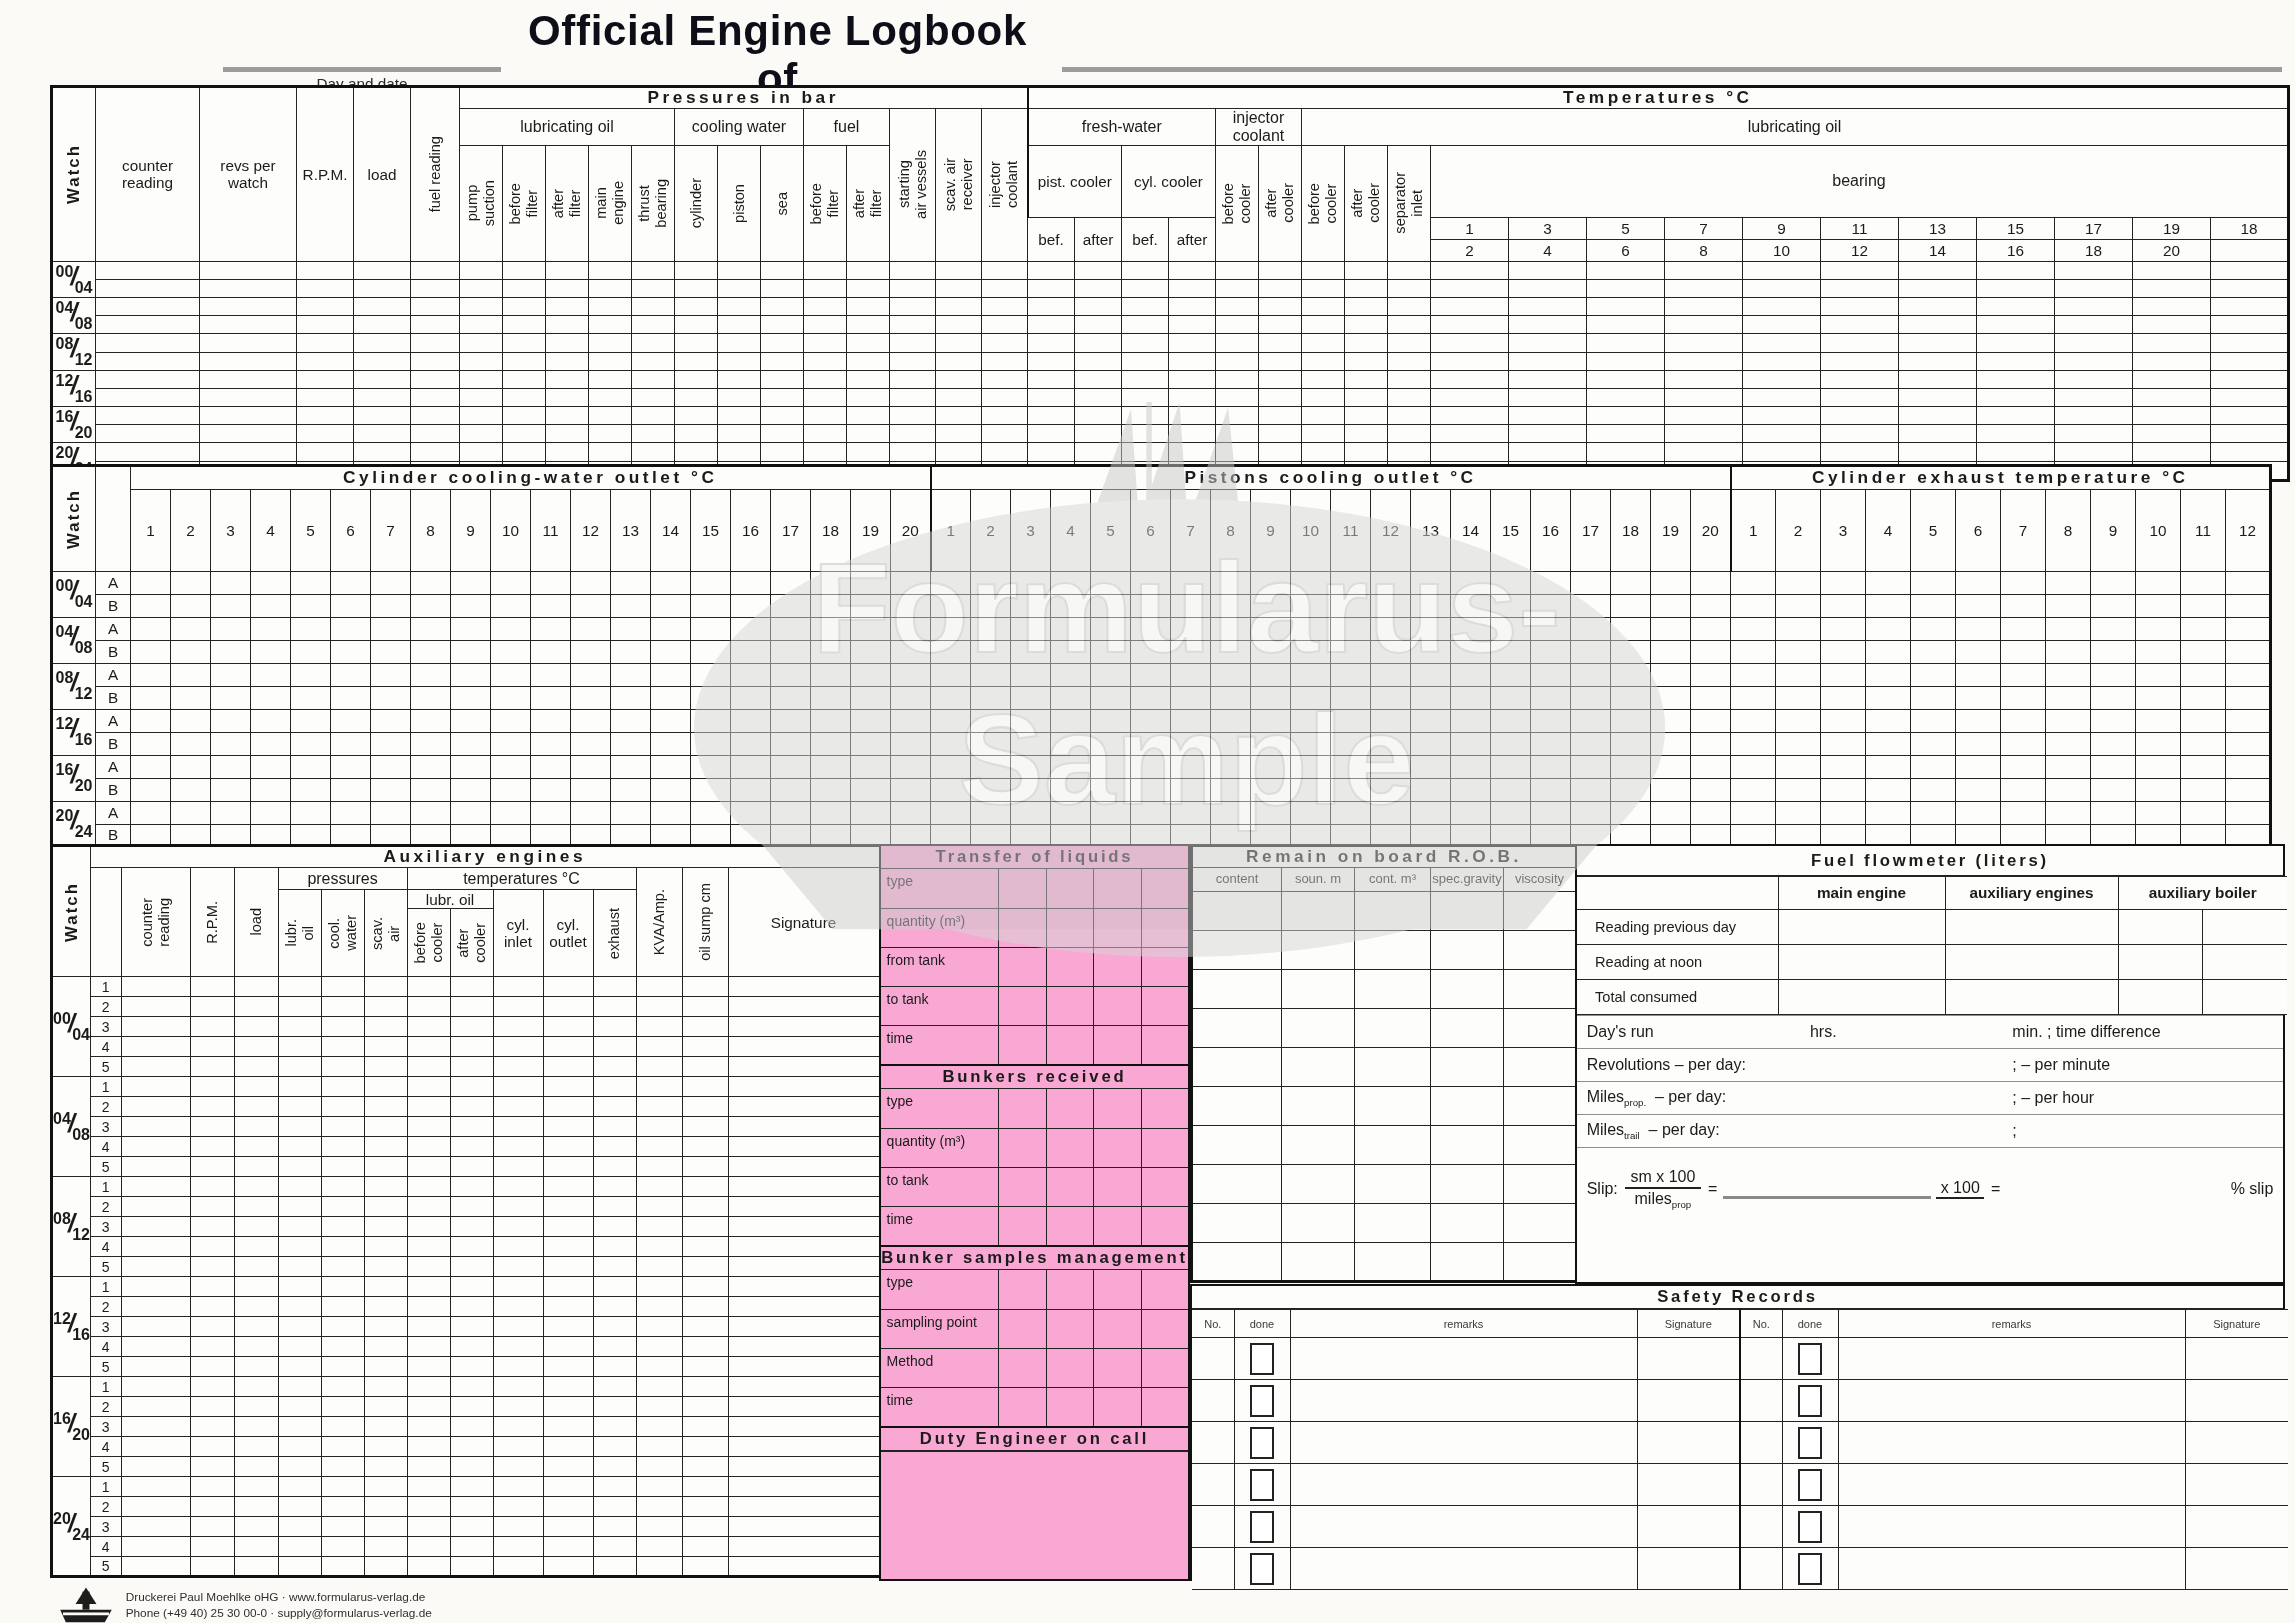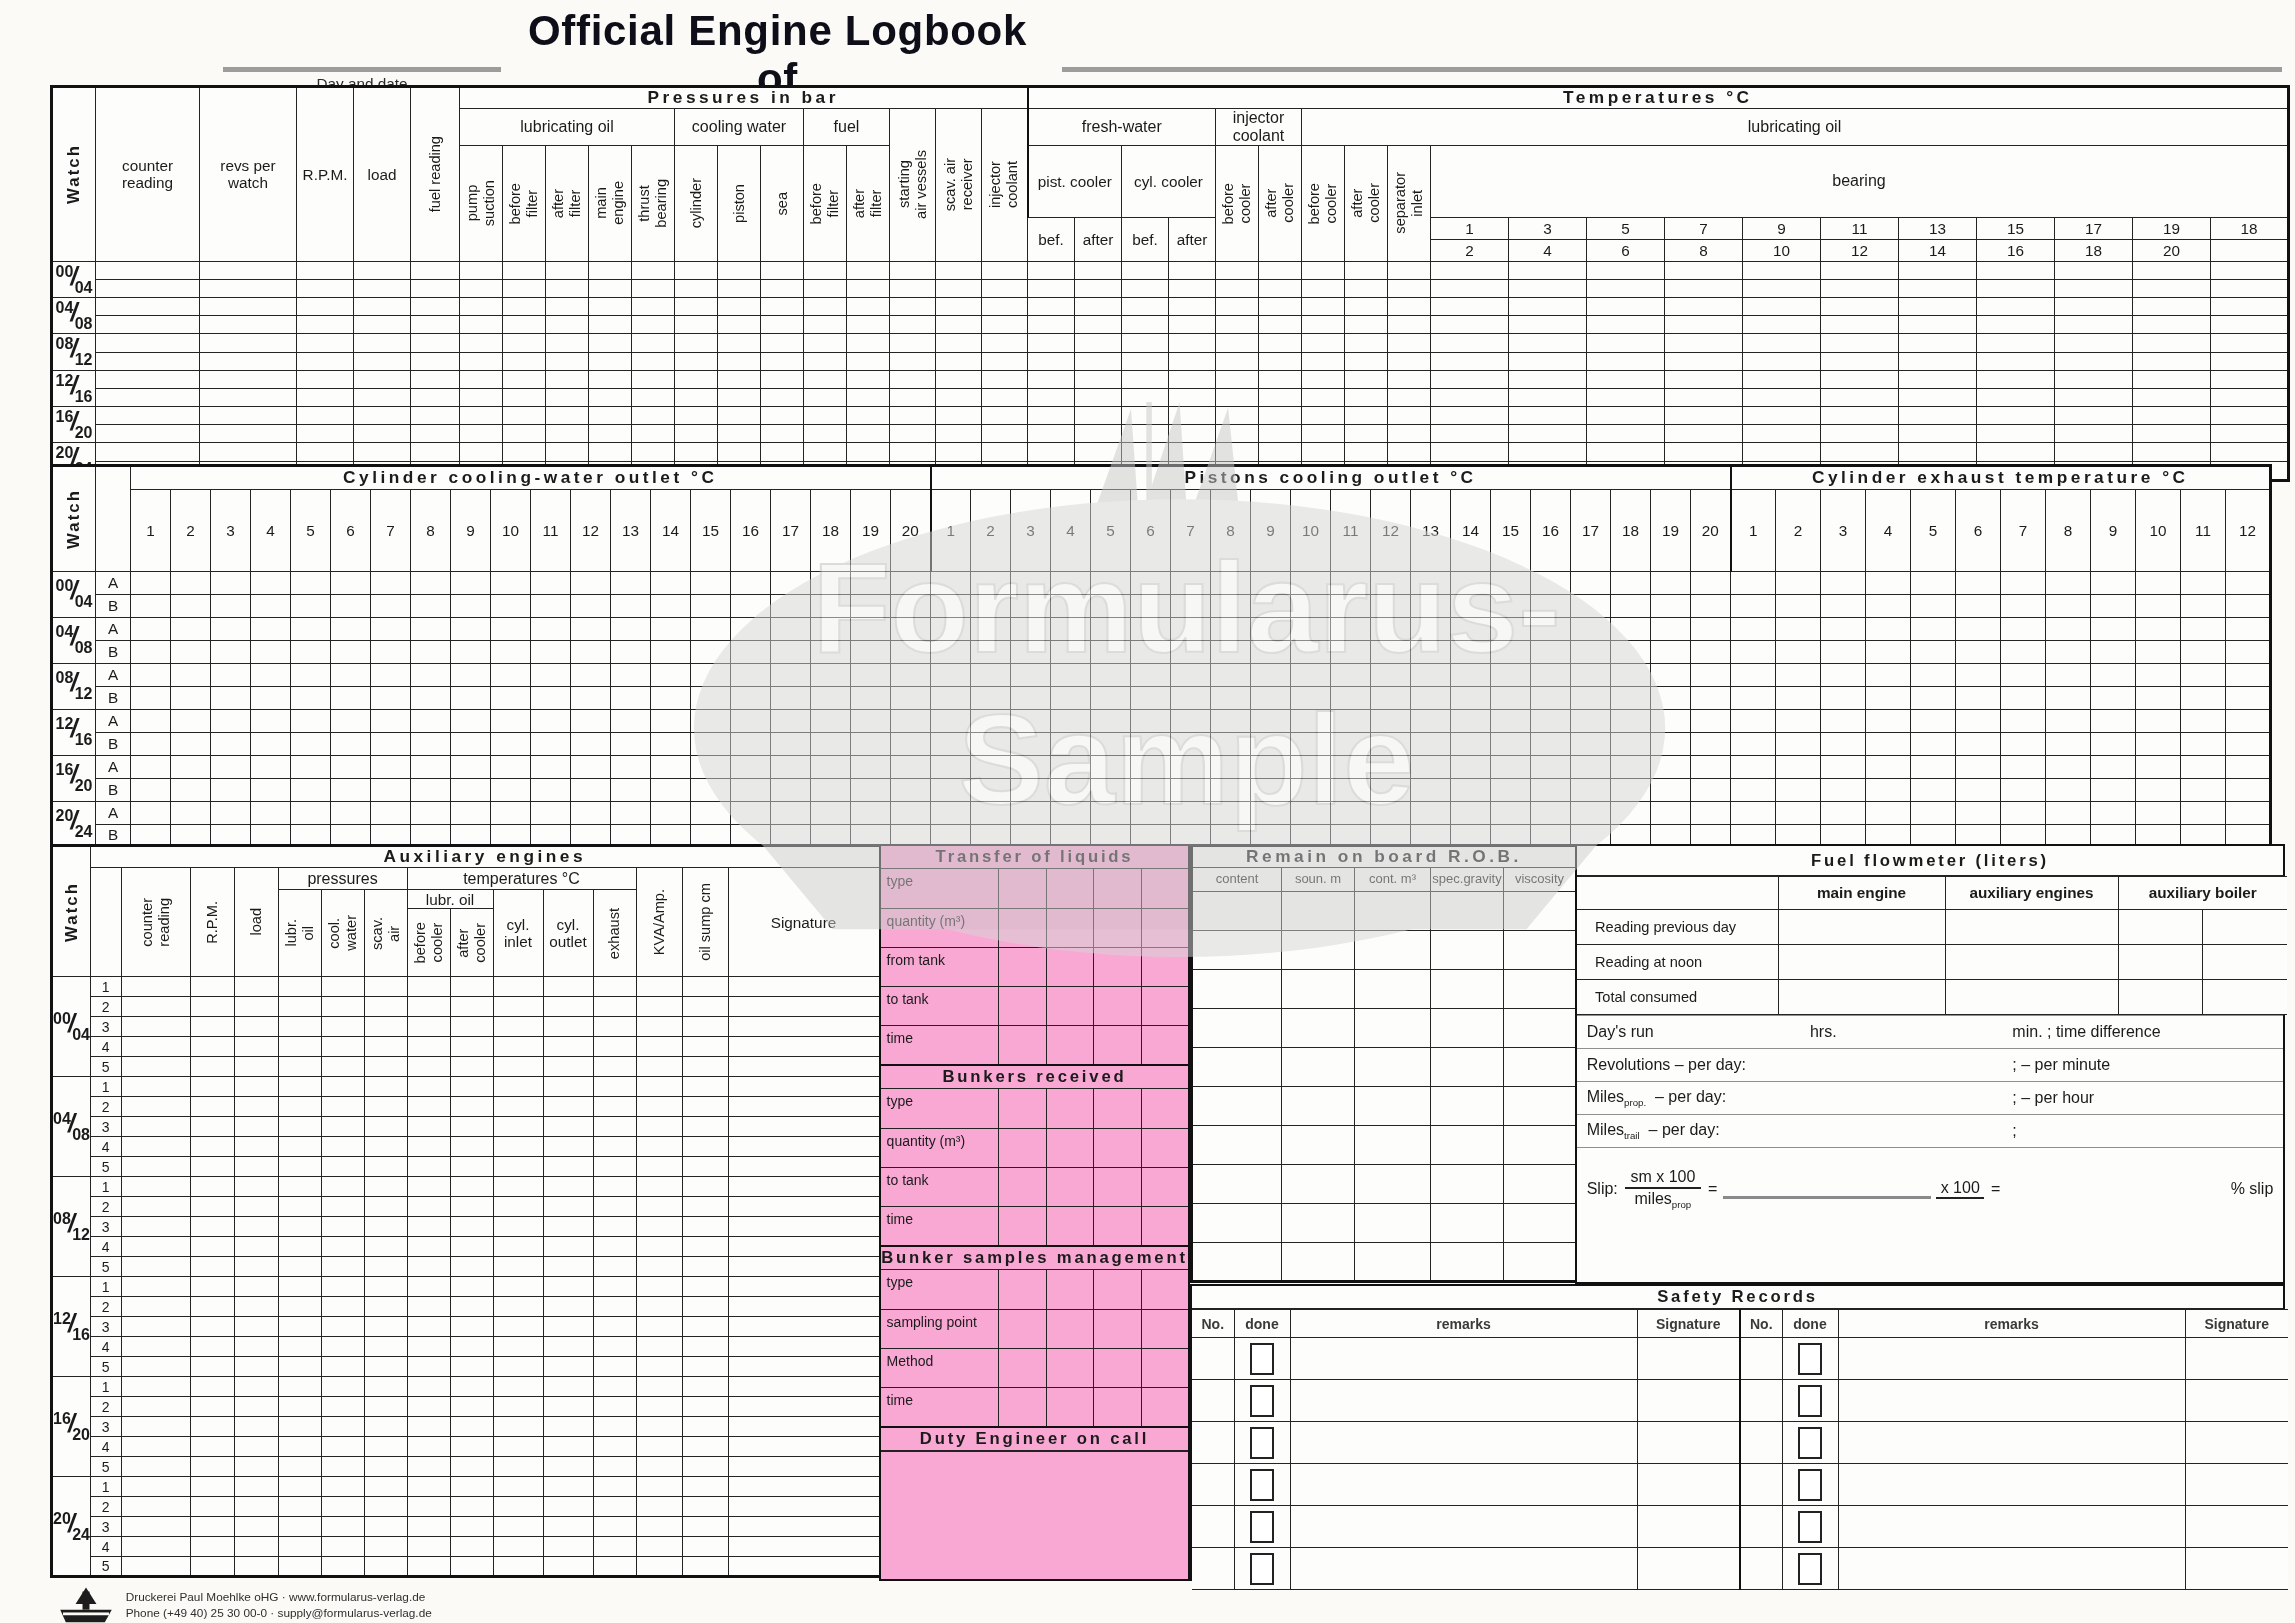--- a/index.html
+++ b/index.html
@@ -68,21 +68,21 @@
   .frac .fn{border-bottom:2.1px solid #222;padding:0 5.6px 1.4px;}
   .frac .fd{padding-top:1.4px;}
   sub.ss{font-size:9.7px;}
   .longline{display:inline-block;width:208px;border-bottom:3.5px solid #8a8a8a;margin:0 5.6px;height:16.7px;}
   .x100{display:inline-block;border-bottom:2.1px solid #222;padding:0 4.2px;}
   .pctslip{margin-left:auto;}
   
   .safety{position:absolute;left:1190px;top:1284px;width:1095px;height:297px;background:#fdfdfb;border:2.1px solid #111;box-sizing:border-box;}
   .safety .mtitle{border-top:none;}
   .stab{width:100%;}
-  .stab th{font-size:14px;color:#3a3a3a;border:1.4px solid #242424;font-weight:bold;height:25px;}
+  .stab th{font-size:11px;color:#3a3a3a;border:1.4px solid #242424;font-weight:normal;height:25px;}
   .stab td{border:1.4px solid #242424;border-top:1.4px solid #9a9a9a;height:41px;padding:0;}
   .stab th:first-child,.stab td:first-child{border-left:none;} .stab th:last-child,.stab td:last-child{border-right:none;}
   .cb{width:19.4px;height:28px;border:2.1px solid #222;margin:0 auto;background:#fff;}
   .splitcol{border-left:2.1px solid #111 !important;}
   
   .footer{position:absolute;left:56px;top:1586px;display:flex;align-items:center;gap:9.7px;color:#2f2f2f;}
   .footer .txt{font-size:11.8px;line-height:1.35;}
   
   .wm{position:absolute;left:652px;top:402px;width:1069px;height:555px;opacity:.5;pointer-events:none;z-index:6;}
   .thickL{border-left:2.1px solid #111 !important;}

